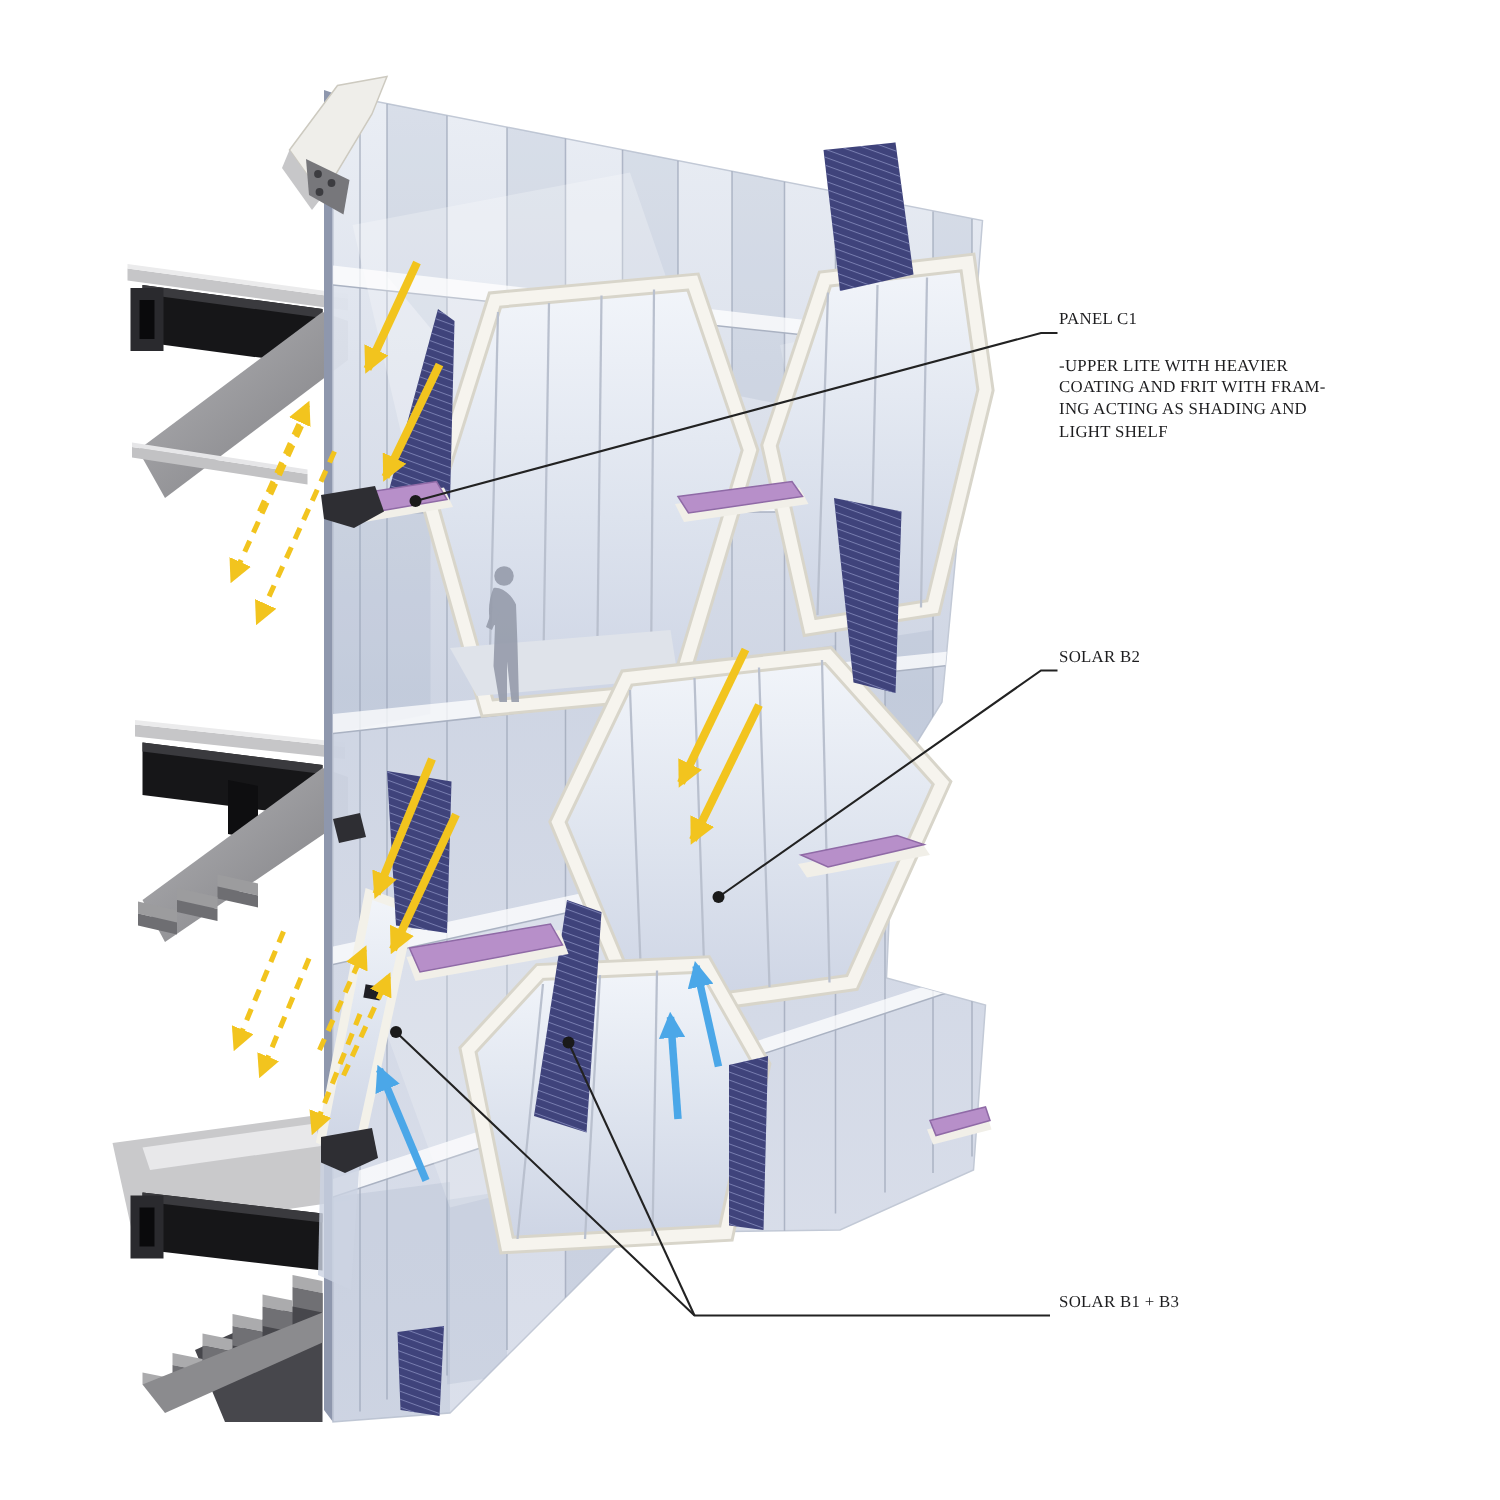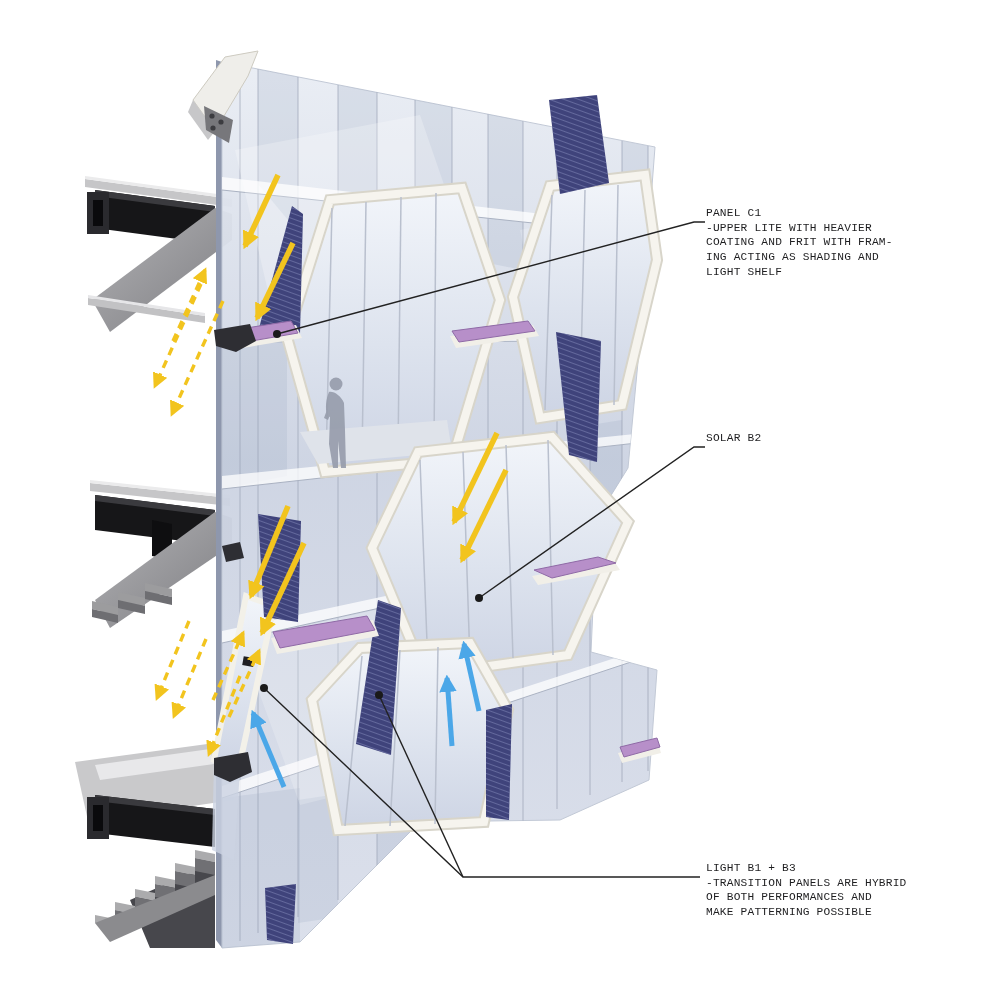--- a/index.html
+++ b/index.html
@@ -1,22 +1,22 @@
 <!DOCTYPE html>
 <html><head>
 <meta charset="utf-8">
 <style>
   html,body{margin:0;padding:0;background:#fff;}
   .stage{position:relative;width:1000px;height:1000px;background:#fff;overflow:hidden;
-         font-family:Liberation Mono, monospace;}
+         font-family:Liberation Serif, serif;}
   .stage svg{position:absolute;left:0;top:0;}
   .note{position:absolute;width:270px;color:#1d1d1f;
         font-size:11.2px;line-height:14.7px;letter-spacing:.2px;}
   .note-title{white-space:pre-line;}
-  .note-body{white-space:pre-line;}
+  .note-body{white-space:pre-line;margin-top:16px;}
 </style>
 </head>
 <body>
 
 <div class="stage">
 
 <svg width="1000" height="1000" viewBox="0 0 1000 1000">
   <defs>
     <linearGradient id="gWall" x1="0" y1="0" x2="0" y2="1">
       <stop offset="0" stop-color="#e9edf4"></stop>
@@ -301,19 +301,16 @@
 COATING AND FRIT WITH FRAM-
 ING ACTING AS SHADING AND
 LIGHT SHELF</div>
 </div>
 
 <div class="note" style="left:706px;top:431px">
   <div class="note-title">SOLAR B2</div>
 </div>
 
 <div class="note" style="left:706px;top:861px">
-  <div class="note-title">LIGHT B1 + B3</div>
-  <div class="note-body">-TRANSITION PANELS ARE HYBRID
-OF BOTH PERFORMANCES AND
-MAKE PATTERNING POSSIBLE</div>
+  <div class="note-title">SOLAR B1 + B3</div>
 </div>
 
 </div>
 
 </body></html>

